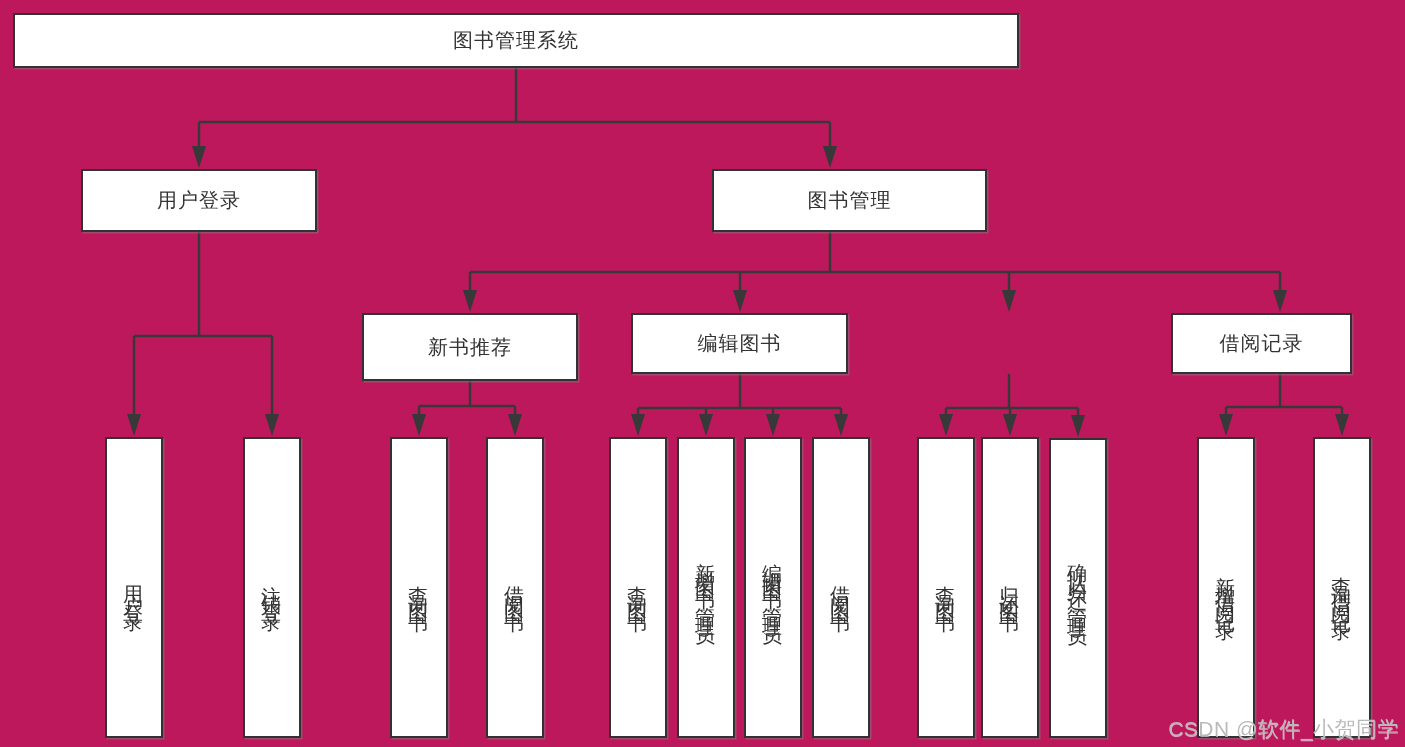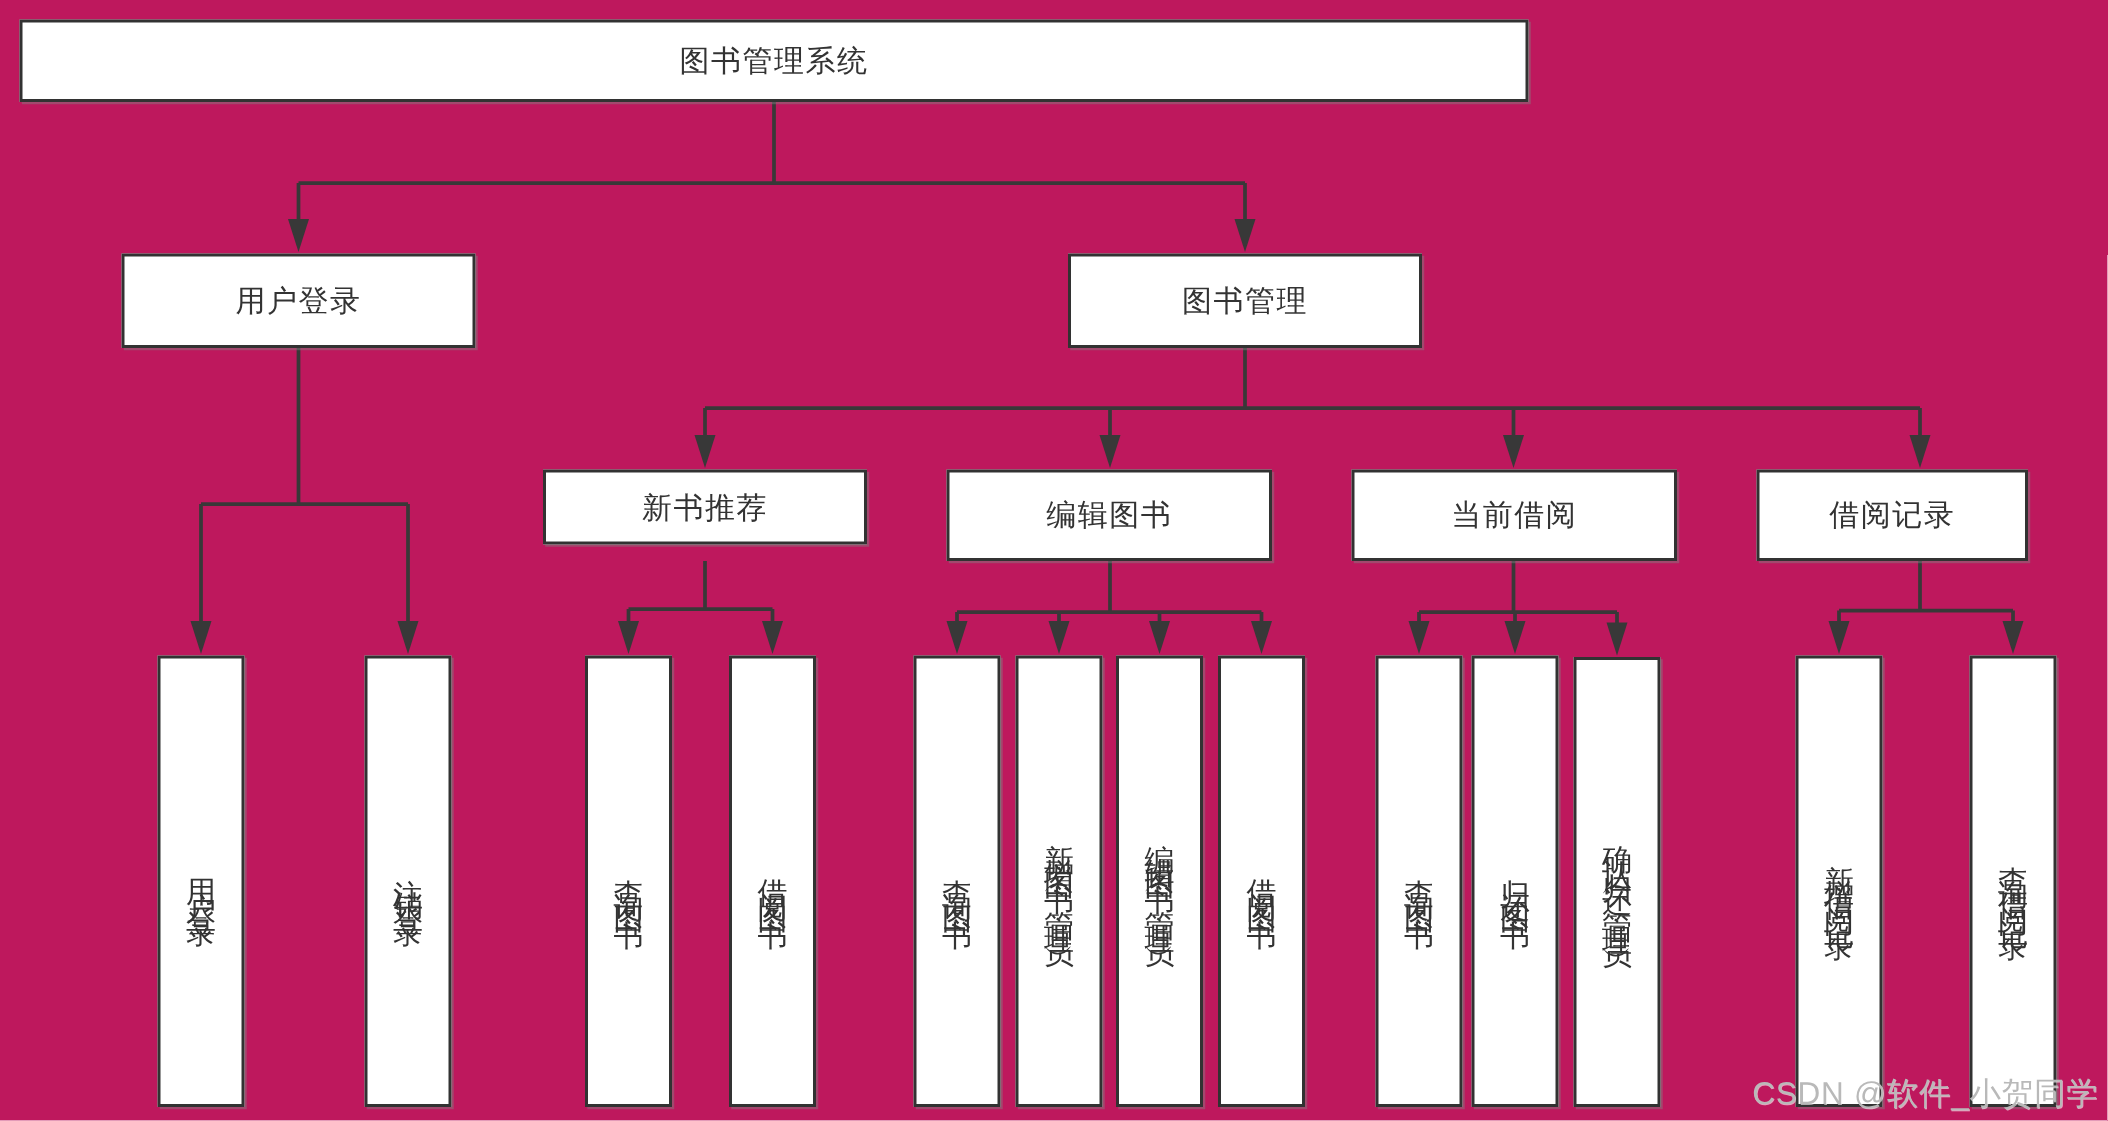--- a/index.html
+++ b/index.html
@@ -39,22 +39,22 @@
     text-orientation: mixed;
     letter-spacing: 9px;
     font-size: 20px;
     top: 437px;
     width: 58px;
     height: 301px;
   }
   
   .n-root { left: 13px;   top: 13px;  width: 1006px; height: 55px; }
   .n-l2a  { left: 81px;   top: 169px; width: 236px;  height: 63px; }
-  .n-l2b  { left: 712px;  top: 169px; width: 236px;  height: 63px; }
-  .n-l3a  { left: 362px;  top: 313px; width: 216px;  height: 50px; }
+  .n-l2b  { left: 712px;  top: 169px; width: 275px;  height: 63px; }
+  .n-l3a  { left: 362px;  top: 313px; width: 216px;  height: 68px; }
   .n-l3b  { left: 631px;  top: 313px; width: 217px;  height: 61px; }
   .n-l3c  { left: 901px;  top: 313px; width: 217px;  height: 61px; }
   .n-l3d  { left: 1171px; top: 313px; width: 181px;  height: 61px; }
   
   .n-a1 { left: 105px; }
   .n-a2 { left: 243px; }
   .n-b1 { left: 390px; }
   .n-b2 { left: 486px; }
   .n-c1 { left: 609px; }
   .n-c2 { left: 677px; }
@@ -154,23 +154,20 @@
   <div class="node n-l2b">
     <span>图书管理</span>
   </div>
 
   <div class="node n-l3a">
     <span>新书推荐</span>
   </div>
   <div class="node n-l3b">
     <span>编辑图书</span>
   </div>
-  <div class="node n-l3c">
-    <span>当前借阅</span>
-  </div>
   <div class="node n-l3d">
     <span>借阅记录</span>
   </div>
 
   <div class="node vnode n-a1">
     <span>用户登录</span>
   </div>
   <div class="node vnode n-a2">
     <span>注销登录</span>
   </div>

